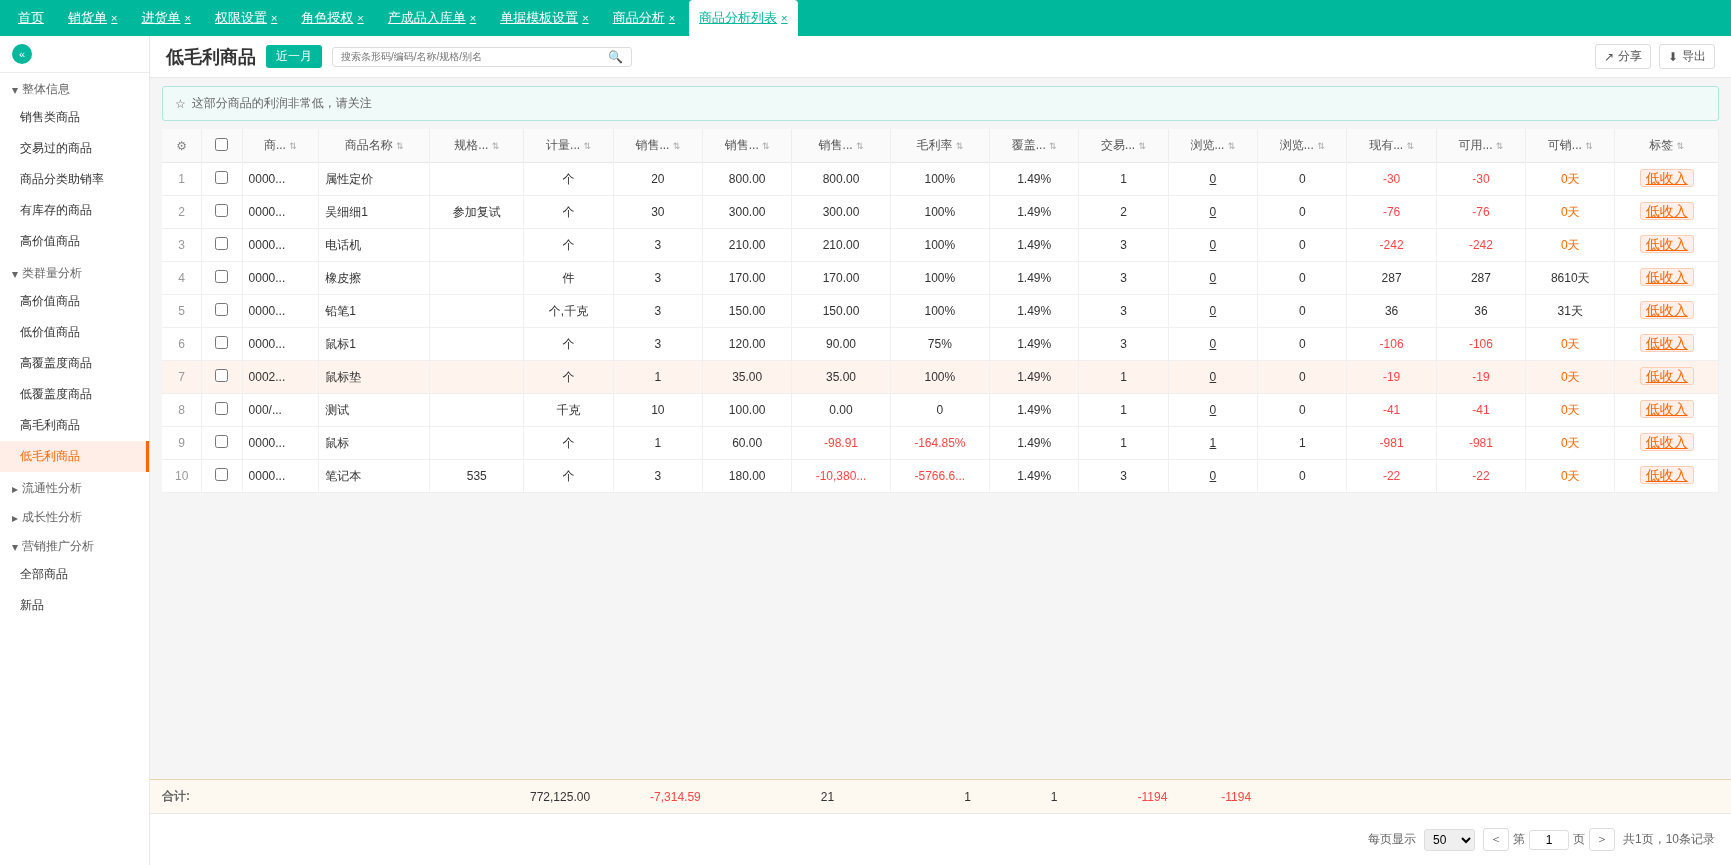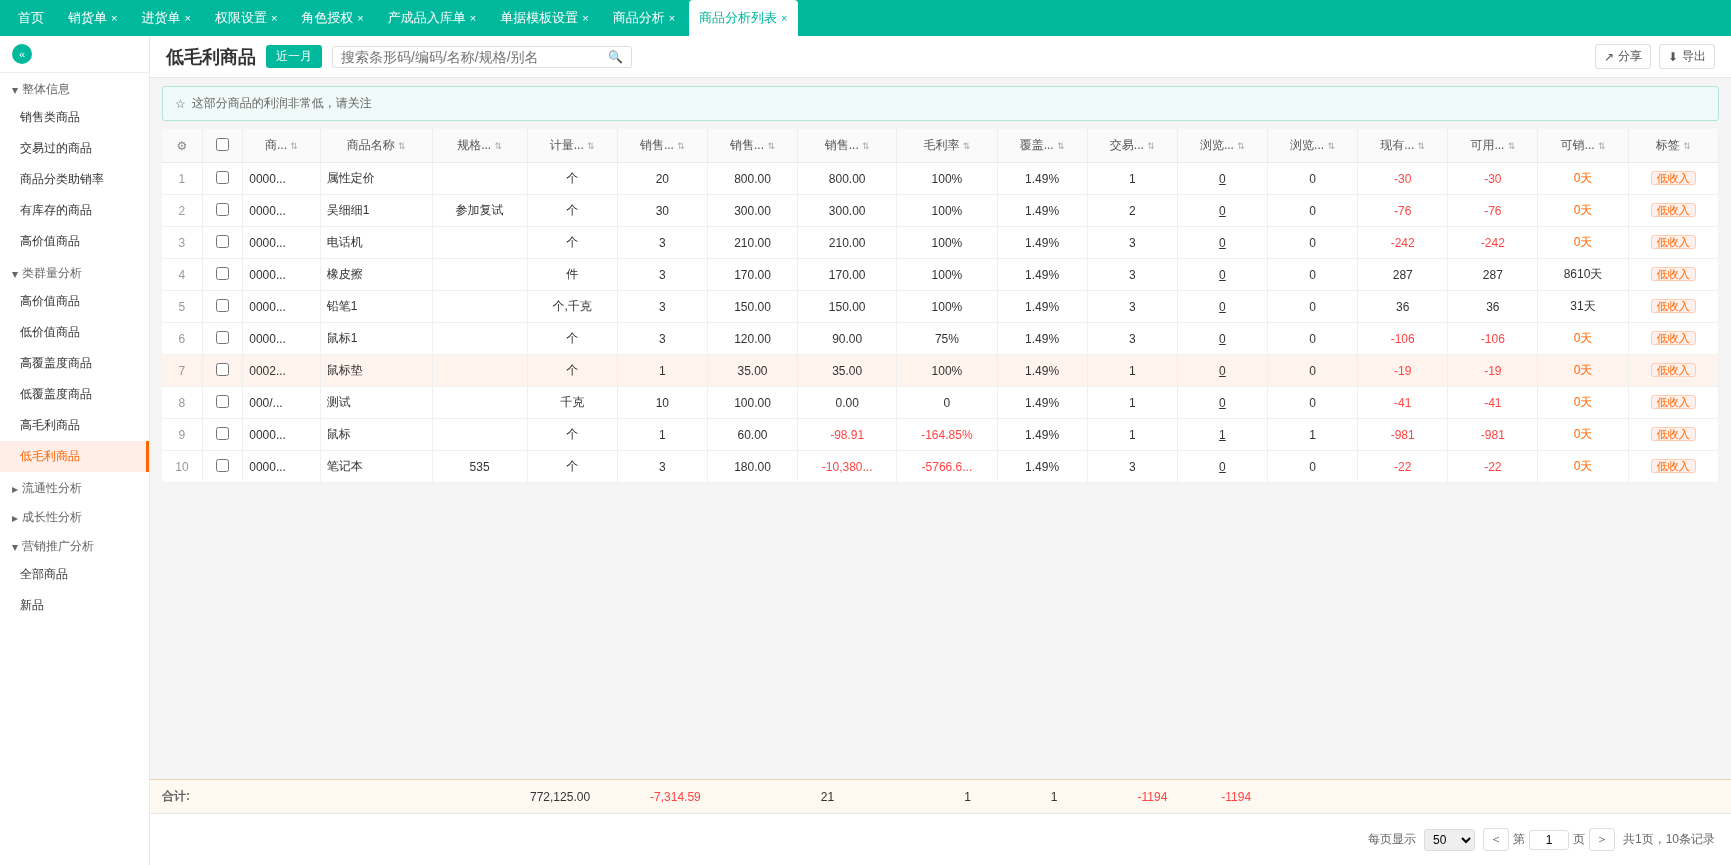--- a/index.html
+++ b/index.html
@@ -16,20 +16,21 @@
     }
     .top-nav .nav-item {
       color: #fff;
       padding: 0 10px;
       height: 36px;
       display: flex;
       align-items: center;
       cursor: pointer;
       font-size: 13px;
       white-space: nowrap;
+      text-decoration: underline;
     }
     .top-nav .nav-item.active {
       background: #fff;
       color: #00b89c;
       border-radius: 4px 4px 0 0;
     }
     .top-nav .nav-item .close-x {
       margin-left: 4px;
       font-size: 11px;
     }
@@ -105,21 +106,21 @@
       align-items: center;
       border: 1px solid #ddd;
       border-radius: 3px;
       padding: 2px 8px;
       flex: 1;
       max-width: 300px;
     }
     .search-box input {
       border: none;
       outline: none;
-      font-size: 14px;
+      font-size: 10px;
       width: 100%;
       color: #999;
     }
     .header-actions {
       margin-left: auto;
       display: flex;
       gap: 8px;
     }
     .action-btn {
       display: flex;
@@ -189,21 +190,22 @@
       white-space: nowrap;
     }
     .td-left { text-align: left; margin-left: 40px; }
     .text-red { color: #ff4444; }
     .tag-low-income {
       background: #fff0eb;
       color: #ff6600;
       border: 1px solid #ffcdb3;
       border-radius: 3px;
       padding: 0 5px;
-      font-size: 11px;
+      font-size: 14px;
+      text-decoration: underline;
     }
     .link-underline {
       text-decoration: underline;
       color: #333;
     }
 
     
     .footer-total {
       background: #fdf8f0;
       border-top: 1px solid #e8d5b0;

